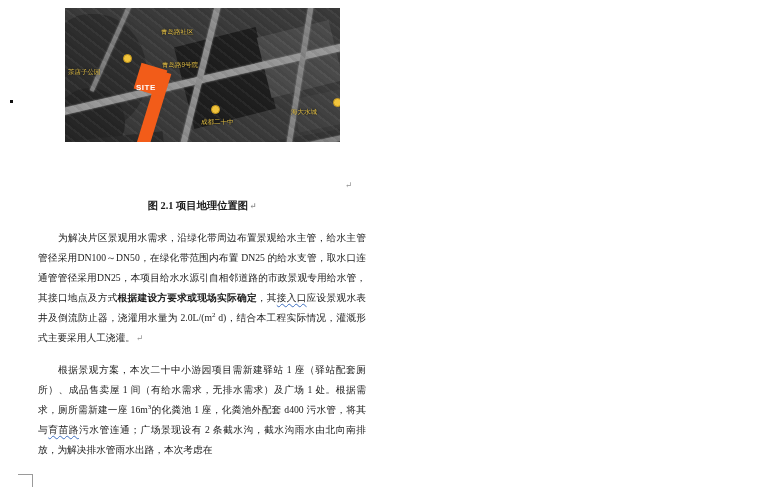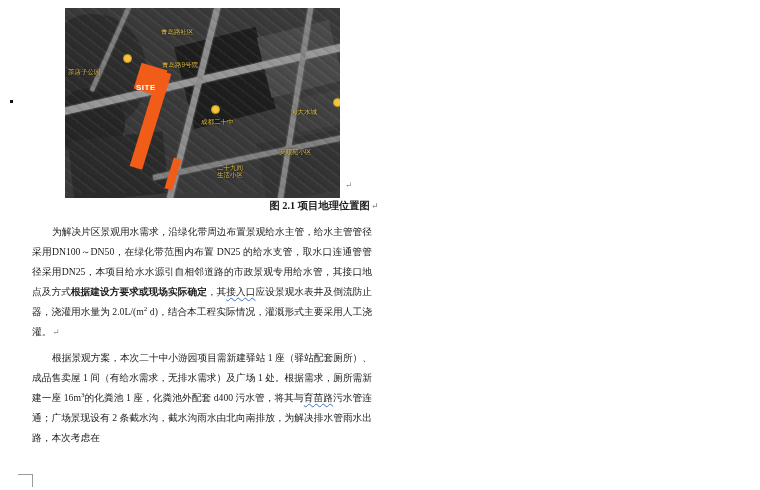--- a/index.html
+++ b/index.html
@@ -6,21 +6,21 @@
   body{
     width:760px;height:490px;background:#ffffff;overflow:hidden;
     font-family:"Liberation Serif","DejaVu Serif",serif;
     color:#1a1a1a;position:relative;
   }
   .page{position:absolute;top:0;height:490px;background:#fff;}
   .page-left{left:0;width:380px;}
   .page-right{left:380px;width:380px;}
 
   
-  .map{position:absolute;left:65px;top:8px;width:275px;height:190px;
+  .map{position:absolute;left:65px;top:8px;width:275px;height:134px;
        background:#3a3a3a;overflow:hidden;}
   .map *{position:absolute;}
   .m-park{left:-18px;top:6px;width:100px;height:115px;background:#2d2d2d;border-radius:45% 55% 50% 40%;}
   .m-park2{left:-10px;top:80px;width:70px;height:70px;background:#262626;border-radius:50%;}
   .m-field{left:118px;top:28px;width:84px;height:84px;background:#1e1e1e;transform:rotate(-14deg);}
   .m-blocka{left:198px;top:20px;width:74px;height:62px;background:#4a4a4a;transform:rotate(-14deg);}
   .m-blockb{left:6px;top:128px;width:95px;height:62px;background:#2b2b2b;transform:rotate(-6deg);}
   .m-blockc{left:196px;top:128px;width:86px;height:60px;background:#343434;transform:rotate(-10deg);}
   .m-blockd{left:230px;top:86px;width:50px;height:34px;background:#414141;transform:rotate(-12deg);}
   .road{background:#8d8d8d;box-shadow:0 0 2px #9d9d9d;}
@@ -46,22 +46,22 @@
   .ml-top{left:96px;top:20px;}
   .ml-mid{left:97px;top:53px;}
   .ml-school{left:136px;top:110px;}
   .ml-right1{left:226px;top:100px;}
   .ml-right2{left:214px;top:140px;}
   .ml-bottom{left:152px;top:156px;text-align:center;}
 
   
   .ltext{position:absolute;left:26px;top:196px;width:352px;}
   .ltext,.rtext{font-size:9.7px;line-height:20px;text-align:justify;}
-  p{margin:6px;}
-  .caption{text-align:right;font-weight:bold;font-size:10.3px;margin-bottom:2px;}
+  p{margin:12px;}
+  .caption{text-align:center;font-weight:bold;font-size:10.3px;margin-bottom:2px;}
   .ind{text-indent:20px;}
   .wavy{text-decoration:underline;text-decoration-style:wavy;text-decoration-color:#3f6fbf;
         text-decoration-thickness:1px;text-underline-offset:2px;}
   sup{font-size:7px;line-height:0;}
   .pilcrow{color:#8f8f8f;font-size:8.5px;margin-left:1px;}
   .after-map{position:absolute;left:344px;top:180px;}
 
   
   .corner{position:absolute;width:14px;height:12px;}
   .c-bl{left:18px;top:474px;border-right:1px solid #9a9a9a;border-top:1px solid #9a9a9a;}

